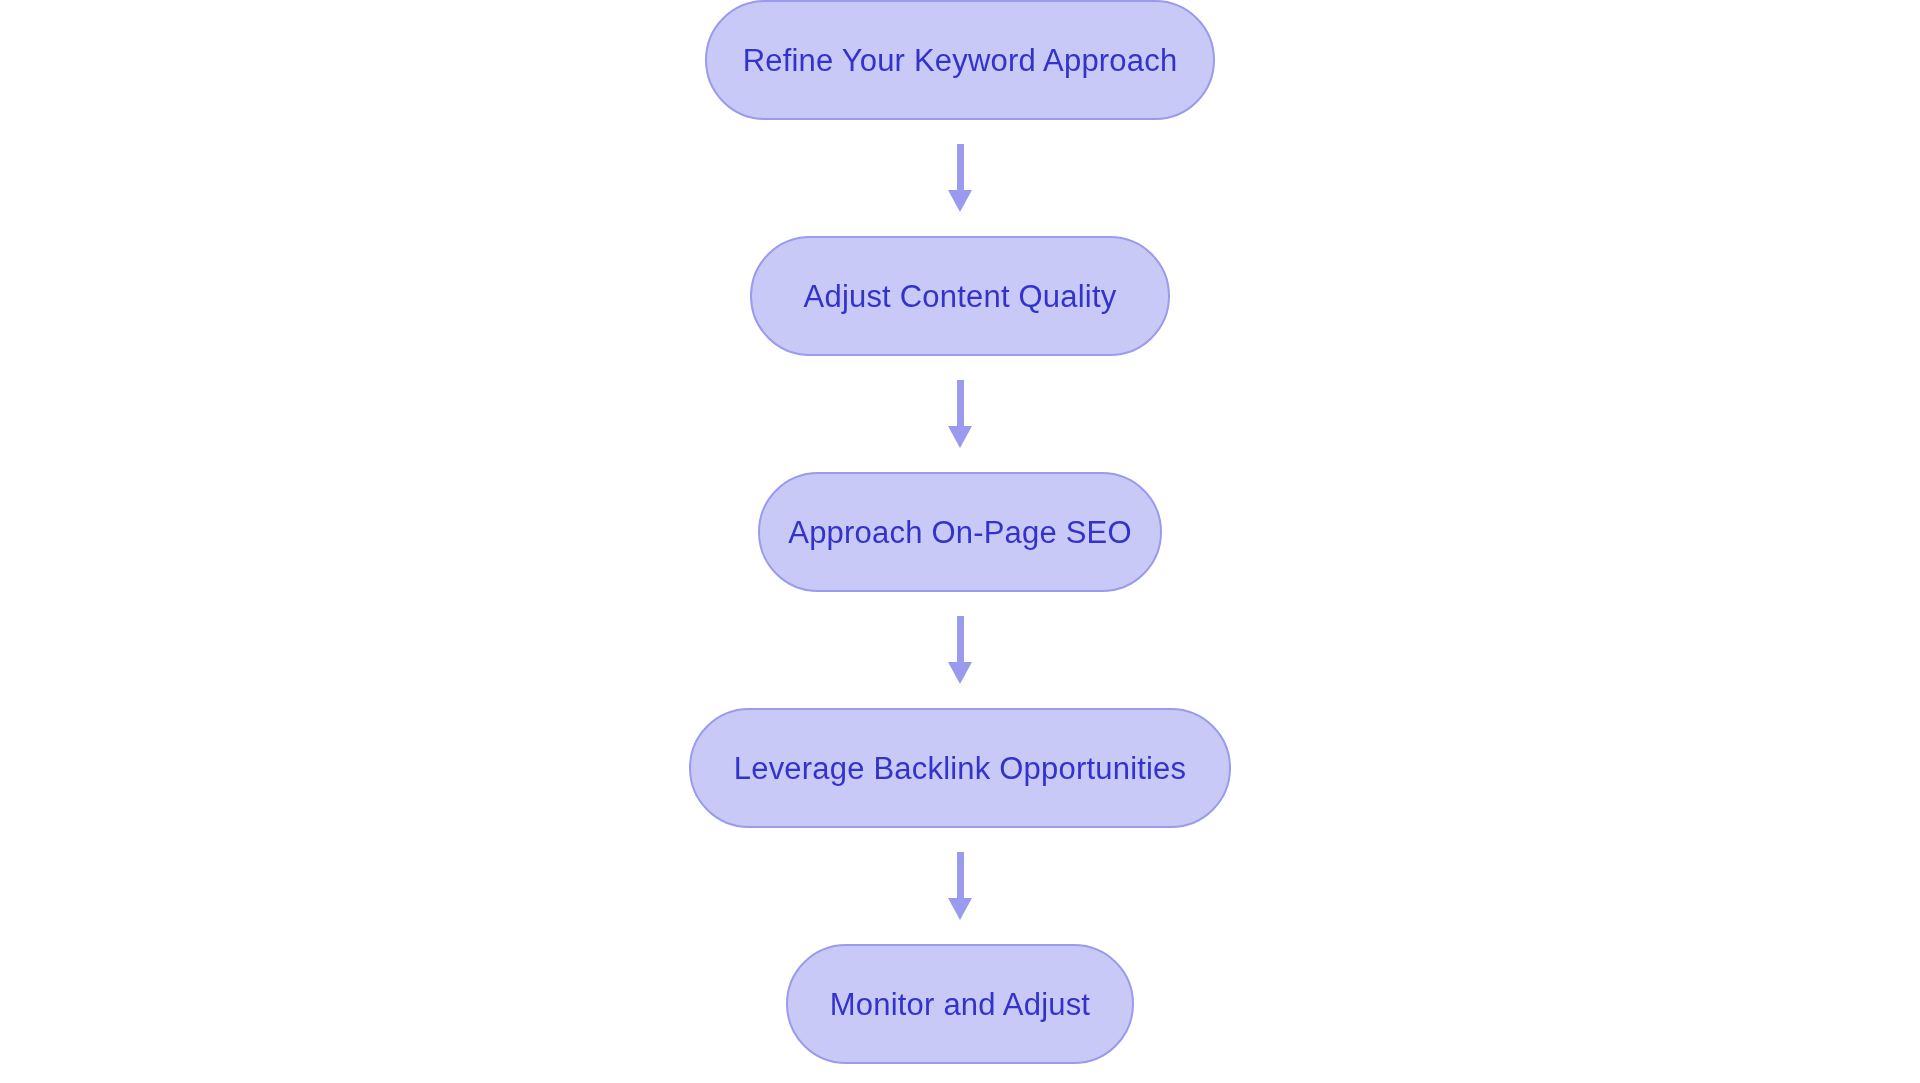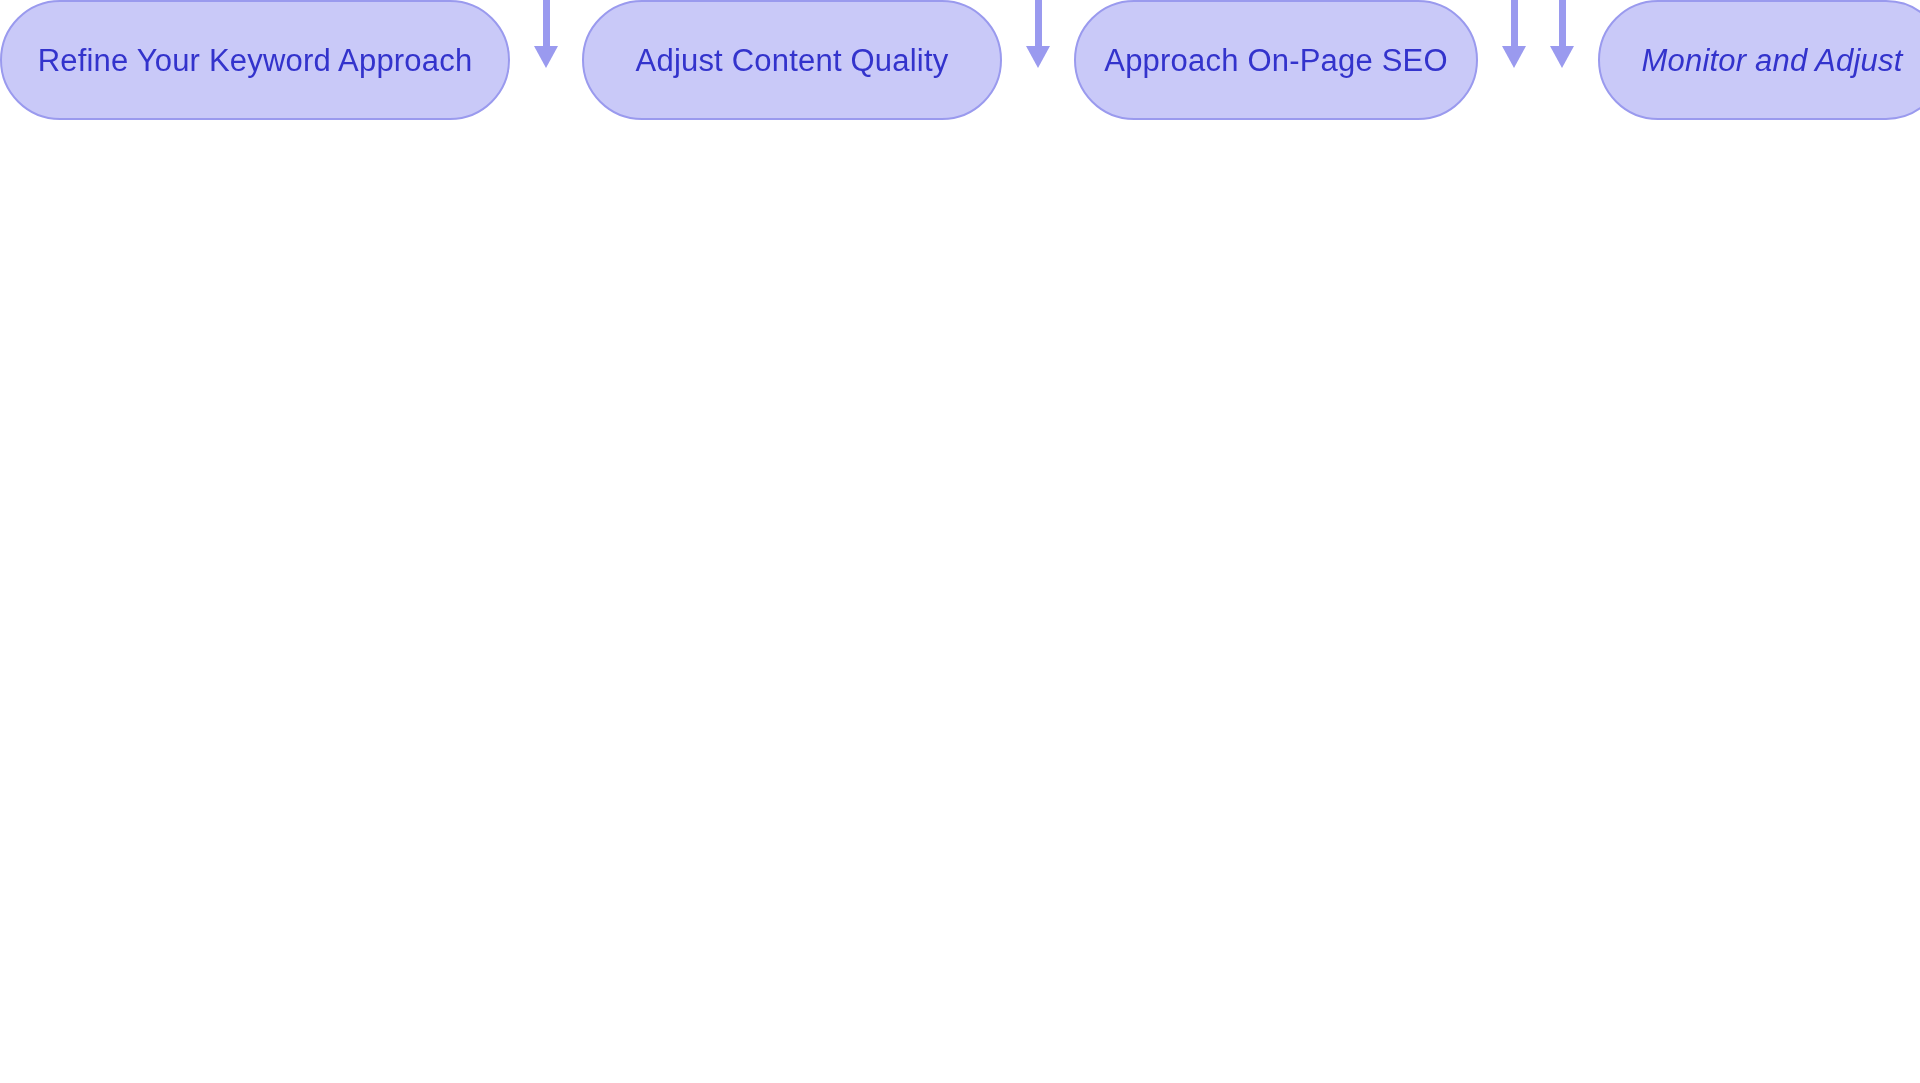--- a/index.html
+++ b/index.html
@@ -22,21 +22,22 @@
     background: #ffffff;
   }
 
   .chain {
     position: absolute;
     left: 0;
     top: 0;
     width: 1920px;
     height: 1083px;
     display: flex;
-    align-items: flex-start;
+    flex-direction: column;
+    align-items: center;
     gap: 24px;
   }
 
   
   .node {
     position: relative;
     box-sizing: border-box;
     height: 120px;
     border-radius: 60px;
     background: #c9c9f8;
@@ -110,24 +111,27 @@
 
     <div class="node" style="width:404px;">
       <span class="node-label">Approach On-Page SEO</span>
     </div>
 
     <div class="connector">
       <div class="shaft"></div>
       <div class="head"></div>
     </div>
 
+    <div class="node" style="width:542px;">
+      <span class="node-label">Leverage Backlink Opportunities</span>
+    </div>
 
     <div class="connector">
       <div class="shaft"></div>
       <div class="head"></div>
     </div>
 
-    <div class="node" style="width:348px;font-style:italic;">
+    <div class="node" style="width:348px;">
       <span class="node-label">Monitor and Adjust</span>
     </div>
 
   </div>
 </div>
 
 </body></html>

